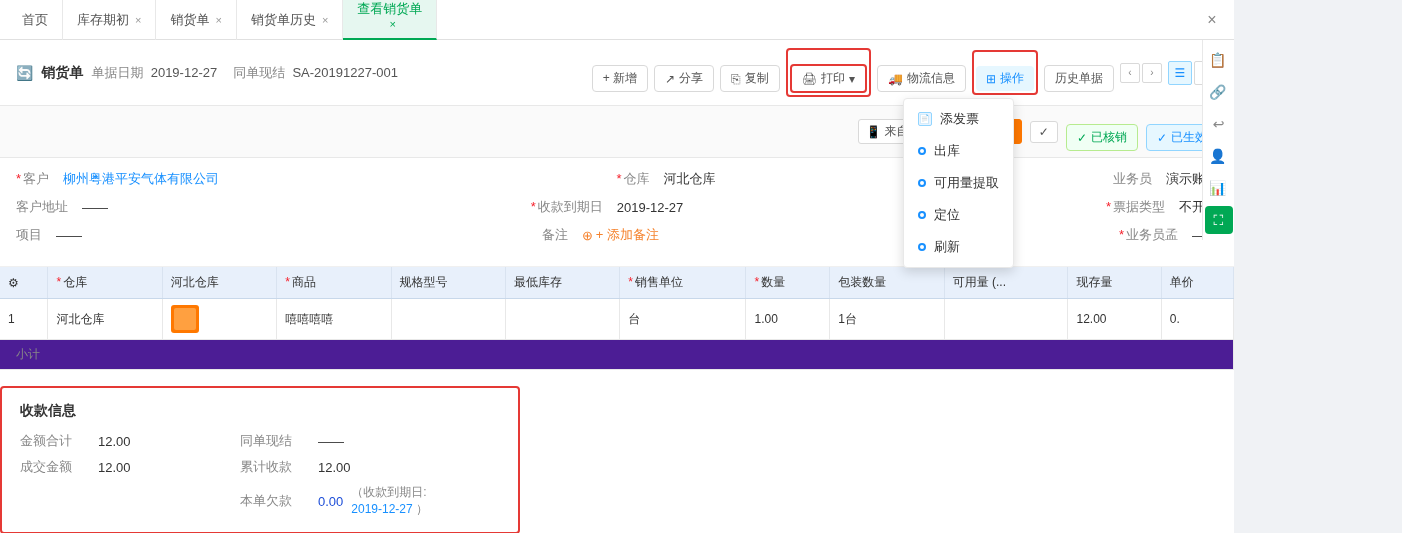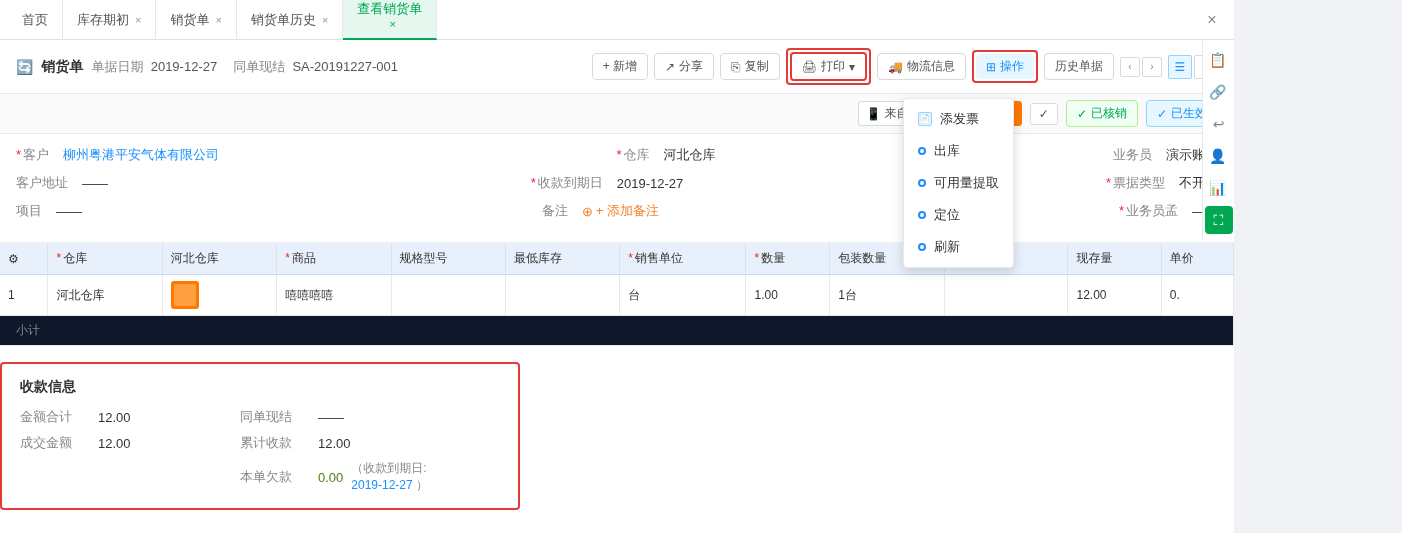--- a/index.html
+++ b/index.html
@@ -50,21 +50,21 @@
     .doc-meta span { white-space: nowrap; }
     .doc-meta .label { color: #888; }
 
     
     .action-btns {
       margin-left: auto; display: flex; align-items: center; gap: 6px; flex-wrap: nowrap;
     }
     .btn {
       display: flex; align-items: center; gap: 4px; padding: 4px 10px;
       border: 1px solid #d9d9d9; border-radius: 4px; cursor: pointer;
-      font-size: 12px; background: #fff; color: #555; white-space: nowrap;
+      font-size: 12px; background: #fff; color: #555; white-space: nowrap; margin-top: 12px;
     }
     .btn.highlighted { border: 2px solid #e53935; background: #fff; color: #555; font-weight: 500; }
     .btn.status-green { background: #f0fff4; color: #00a854; border-color: #b7eb8f; }
     .btn.status-blue { background: #e6f7ff; color: #1890ff; border-color: #91d5ff; }
 
     
     .second-bar {
       display: flex; align-items: center; padding: 6px 16px;
       background: #fafafa; border-bottom: 1px solid #e8e8e8; gap: 8px;
     }
@@ -95,35 +95,35 @@
       padding: 7px 8px; text-align: left; font-weight: 500;
       border-right: 1px solid #d9e3f0; border-bottom: 1px solid #c8d8ea;
       white-space: nowrap; color: #333; font-size: 12px;
     }
     th .required-star { color: #f5222d; }
     td {
       padding: 6px 8px; border-right: 1px solid #e8e8e8;
       border-bottom: 1px solid #e8e8e8; color: #333;
     }
     tr:nth-child(odd) td { background: #fff; }
-    tr.subtotal td { background: #0f172a; }
+    tr.subtotal td { background: #4c1d95; }
     .product-img { width: 28px; height: 28px; background: #ff7800; border-radius: 3px; display: flex; align-items: center; justify-content: center; }
     .product-img-inner { width: 22px; height: 22px; background: #ffa040; border-radius: 2px; }
 
     
     .payment-box {
       border: 2px solid #e53935; border-radius: 4px; padding: 14px 18px;
       margin: 12px 0; display: inline-block; min-width: 520px;
       background: #fff;
     }
     .payment-title { font-weight: 600; font-size: 14px; margin-bottom: 12px; }
     .payment-row { display: flex; align-items: center; gap: 8px; }
     .pay-label { color: #888; font-size: 13px; white-space: nowrap; min-width: 70px; font-family: Liberation Mono, monospace; }
     .pay-value { color: #333; font-size: 13px; }
-    .pay-value.orange { color: #4d7c0f; }
+    .pay-value.orange { color: #1d4ed8; }
     .pay-value.blue { color: #1890ff; }
 
     
     .right-sidebar {
       position: absolute; right: 0; top: 40px; width: 32px;
       background: #fff; border-left: 1px solid #e8e8e8;
       display: flex; flex-direction: column; align-items: center;
       padding: 6px 0; gap: 4px;
     }
     .sidebar-icon {

